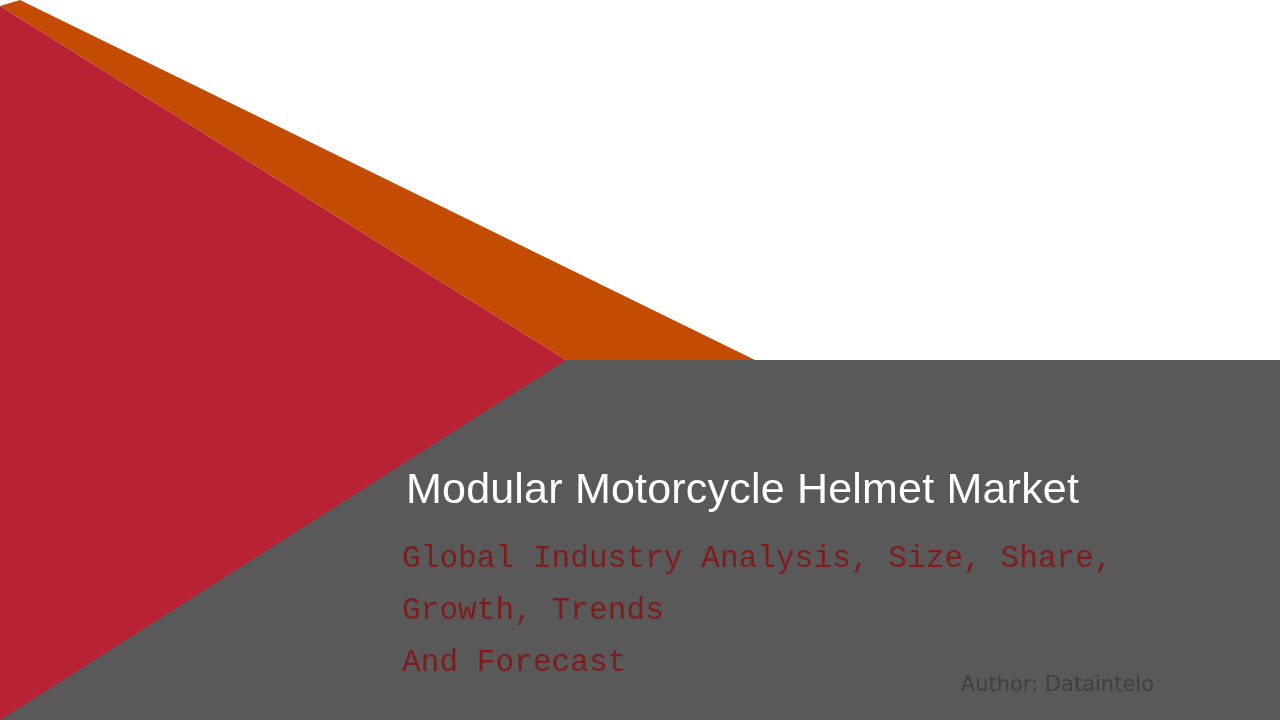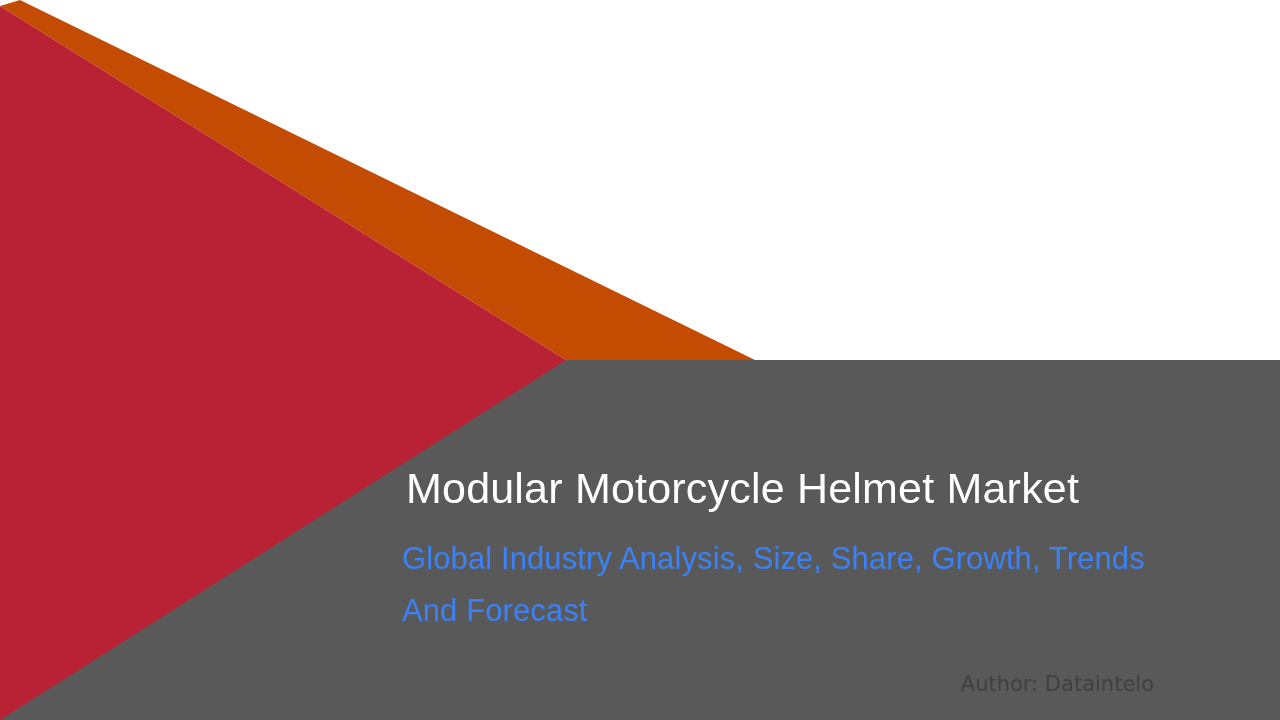--- a/index.html
+++ b/index.html
@@ -47,22 +47,22 @@
     letter-spacing: 0.2px;
     white-space: nowrap;
   }
 
   #report-subtitle {
     position: absolute;
     left: 402px;
     top: 533px;
     width: 790px;
     margin: 0;
-    color: #3b82f6;
-    font-family: Liberation Sans, sans-serif;
+    color: #7f1d1d;
+    font-family: Liberation Mono, monospace;
     font-size: 31px;
     font-weight: 400;
     line-height: 52px;
     letter-spacing: 0.1px;
     white-space: pre-line;
   }
 
   #author-line {
     position: absolute;
     left: 0;

